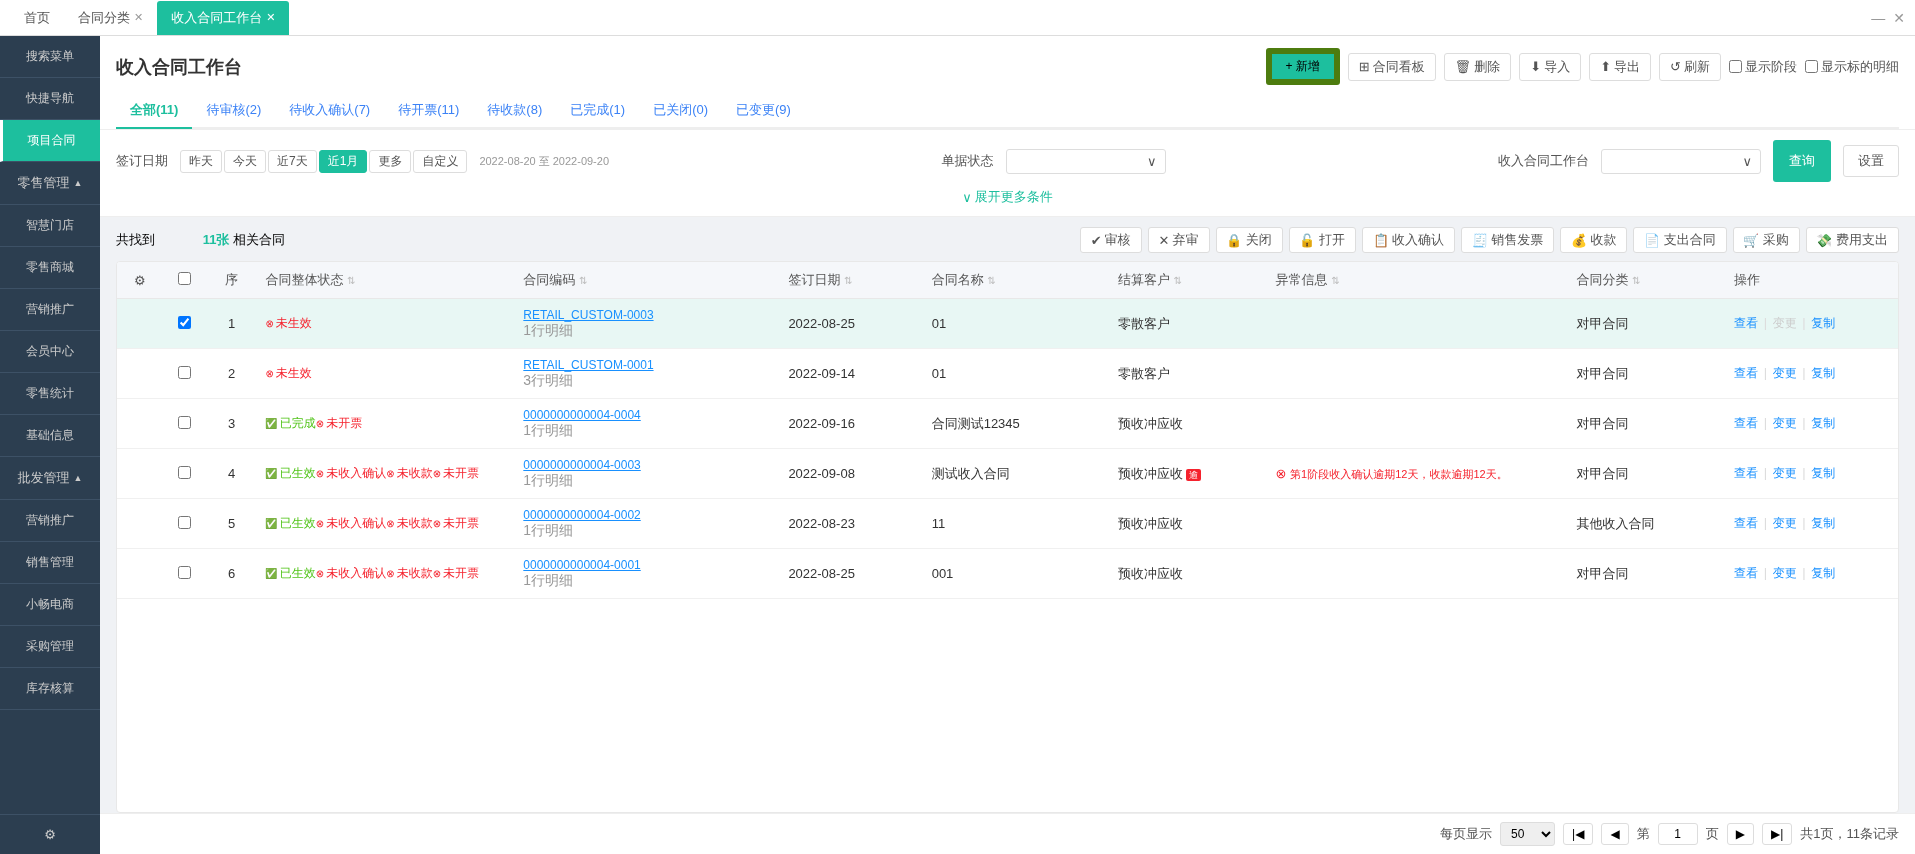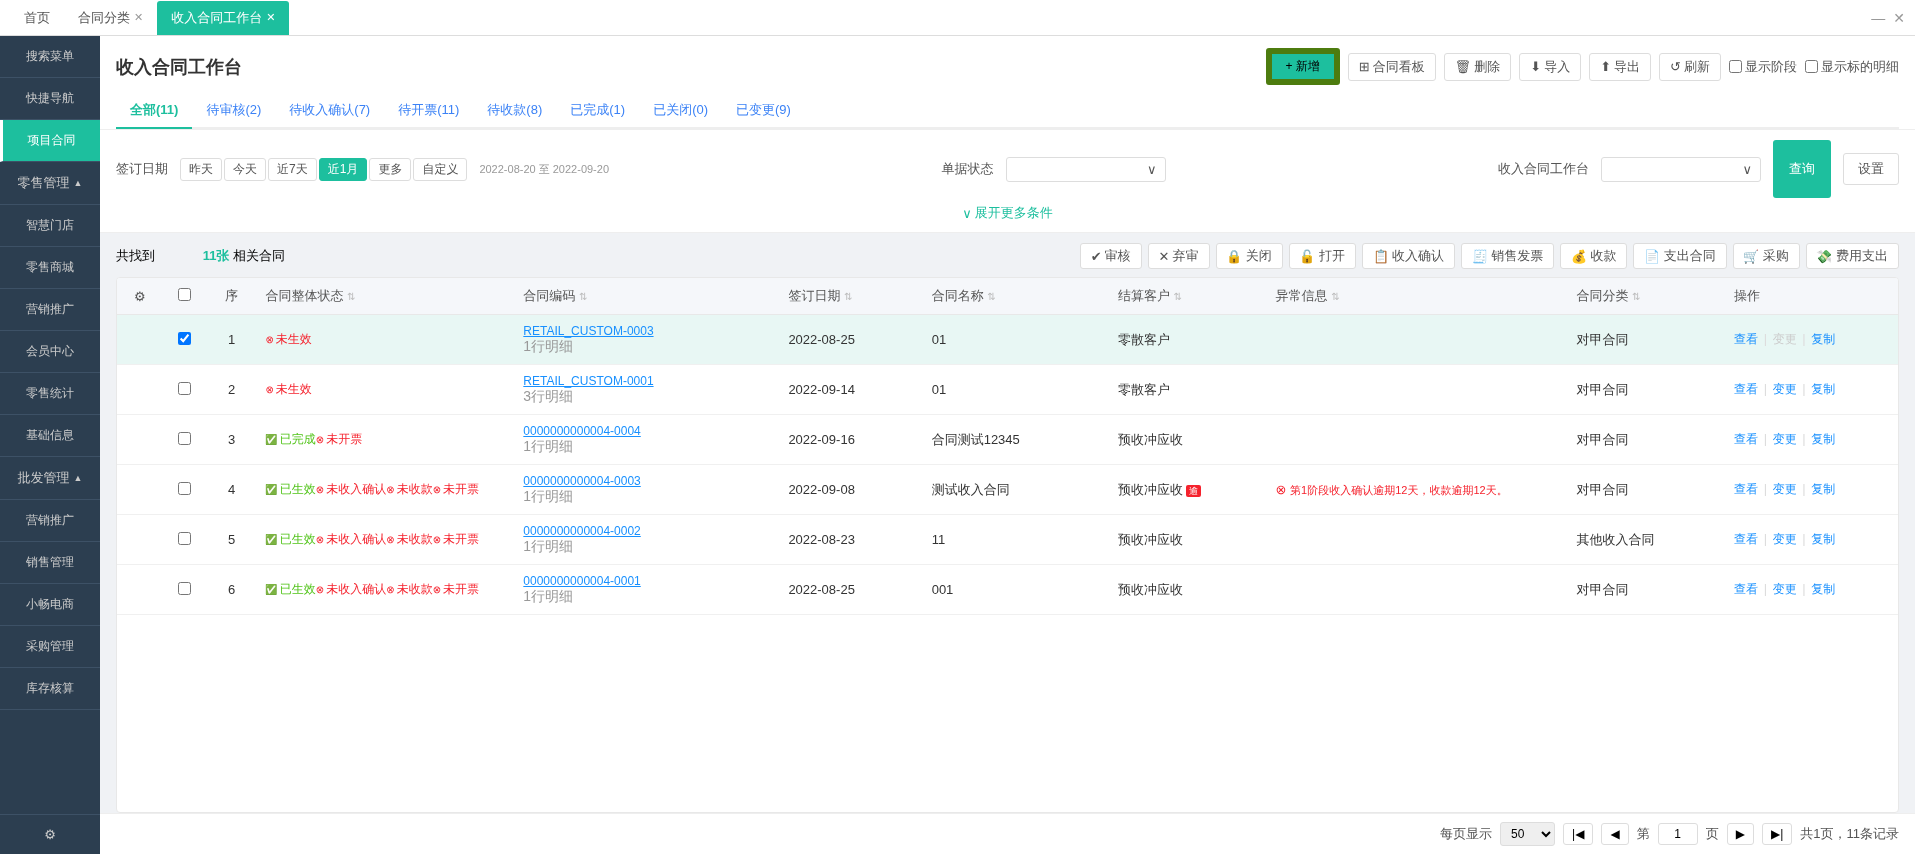--- a/index.html
+++ b/index.html
@@ -38,21 +38,21 @@
     .filter-section { background: #fff; padding: 10px 16px; border-bottom: 1px solid #eee; }
     .filter-row { display: flex; align-items: center; gap: 12px; flex-wrap: wrap; }
     .filter-label { color: #555; font-size: 13px; white-space: nowrap; }
     .filter-date-btns { display: flex; gap: 2px; align-items: flex-end; }
     .date-btn { padding: 2px 8px; border: 1px solid #ddd; background: #fff; border-radius: 3px; cursor: pointer; font-size: 12px; color: #555; }
     .date-btn.active { background: #1dbf9e; color: #fff; border-color: #1dbf9e; }
     .date-range { font-size: 11px; color: #999; }
     .dropdown-select { border: 1px solid #ddd; border-radius: 3px; padding: 4px 8px; font-size: 12px; color: #555; background: #fff; min-width: 120px; cursor: pointer; display: flex; align-items: center; justify-content: space-between; }
     .expand-conditions { display: flex; align-items: center; justify-content: center; margin-top: 6px; }
     .expand-btn { color: #1dbf9e; cursor: pointer; font-size: 12px; display: flex; align-items: center; gap: 3px; }
-    .btn-query { background: #1dbf9e; color: #fff; border: none; padding: 20px 16px; border-radius: 3px; cursor: pointer; font-size: 13px; }
+    .btn-query { background: #1dbf9e; color: #fff; border: none; padding: 12px 16px; border-radius: 3px; cursor: pointer; font-size: 13px; }
     .btn-settings { background: #fff; border: 1px solid #ddd; padding: 6px 14px; border-radius: 3px; cursor: pointer; font-size: 13px; color: #555; }
 
     
     .table-section { flex: 1; overflow: hidden; display: flex; flex-direction: column; padding: 10px 16px 0 16px; }
     .table-toolbar { display: flex; align-items: center; justify-content: space-between; margin-bottom: 8px; }
     .table-actions { display: flex; gap: 6px; flex-wrap: wrap; }
     .tbl-btn { padding: 3px 10px; border: 1px solid #ddd; background: #fff; border-radius: 3px; cursor: pointer; font-size: 12px; color: #555; display: flex; align-items: center; gap: 3px; }
 
     
     .table-wrapper { flex: 1; overflow: auto; border: 1px solid #e8e8e8; border-radius: 4px; background: #fff; }

